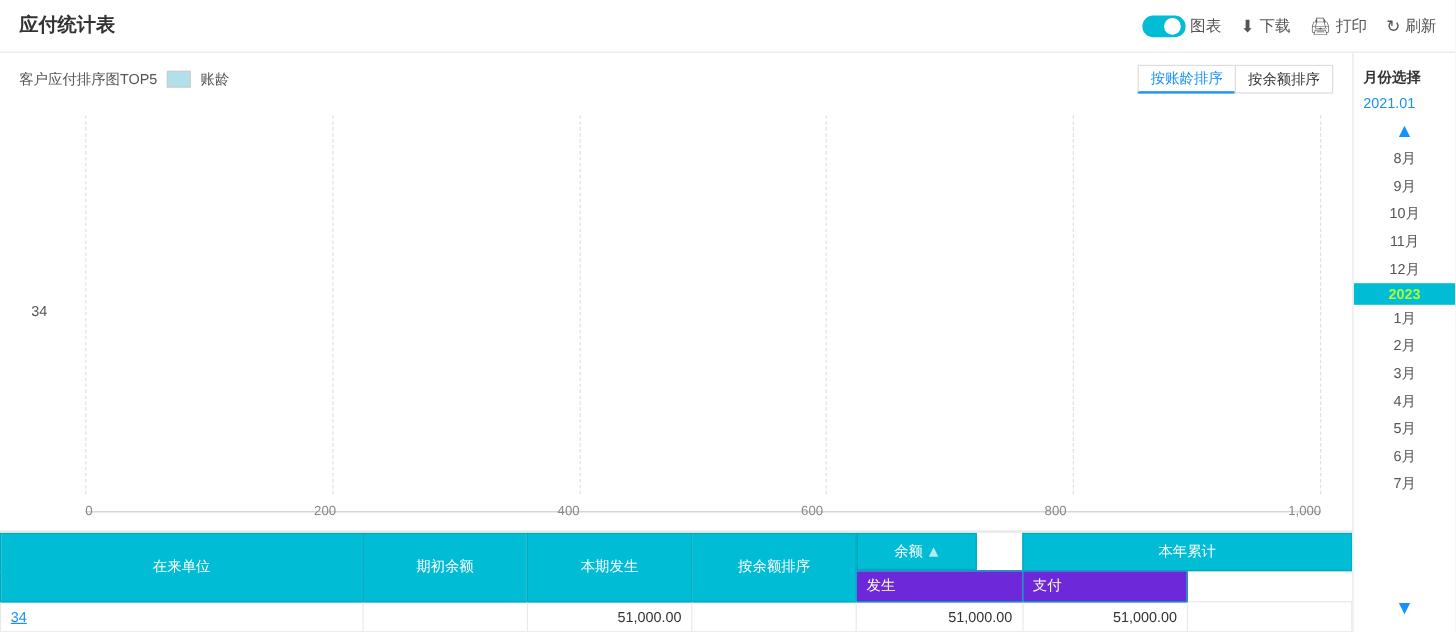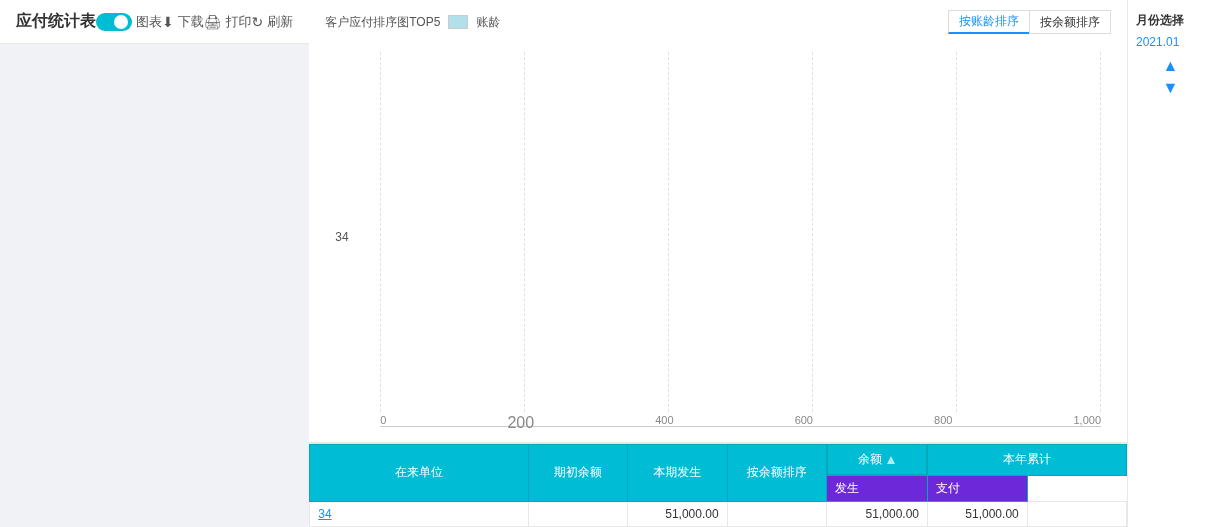--- a/index.html
+++ b/index.html
@@ -1,23 +1,23 @@
 <!DOCTYPE html>
 <html><head>
   <meta charset="utf-8">
   <style>
     * { box-sizing: border-box; margin: 0; padding: 0; font-family: 'Microsoft YaHei', Arial, sans-serif; }
     body { background: #f0f2f5; font-size: 12px; }
 
-    .app-container { display: flex; flex-direction: row; height: 527px; width: 1213px; background: #f0f2f5; }
+    .app-container { display: flex; flex-direction: column; height: 527px; width: 1213px; background: #f0f2f5; }
 
     
     .header { display: flex; align-items: center; justify-content: space-between; padding: 8px 16px; background: #fff; border-bottom: 1px solid #e8e8e8; height: 44px; }
     .header-title { font-size: 16px; font-weight: bold; color: #333; }
-    .header-actions { display: flex; align-items: center; gap: 0; }
+    .header-actions { display: flex; align-items: center; gap: 16px; }
     .header-action-item { display: flex; align-items: center; gap: 4px; cursor: pointer; color: #555; font-size: 13px; }
 
     
     .toggle-switch { position: relative; display: inline-block; width: 36px; height: 18px; }
     .toggle-switch input { opacity: 0; width: 0; height: 0; }
     .slider { position: absolute; cursor: pointer; top: 0; left: 0; right: 0; bottom: 0; background: #00bcd4; border-radius: 18px; transition: .4s; }
     .slider:before { position: absolute; content: ""; height: 14px; width: 14px; left: 18px; bottom: 2px; background: white; border-radius: 50%; transition: .4s; }
 
     
     .main-content { display: flex; flex: 1; overflow: hidden; }
@@ -105,21 +105,21 @@
         </div>
 
         <div style="flex:1; position:relative; min-height: 200px;">
 
           <span style="position:absolute; left:10px; top:50%; transform:translateY(-50%) rotate(-0deg); font-size:12px; color:#555;">34</span>
 
 
           <div style="position:absolute; bottom:5px; left:55px; right:10px; border-top:1px solid #ccc;"></div>
           <div style="position:absolute; bottom:0px; left:55px; right:10px; display:flex; justify-content:space-between;">
             <span style="font-size:11px;color:#888;">0</span>
-            <span style="font-size:16px;color:#888;">200</span>
+            <span style="font-size:11px;color:#888;">200</span>
             <span style="font-size:11px;color:#888;">400</span>
             <span style="font-size:11px;color:#888;">600</span>
             <span style="font-size:11px;color:#888;">800</span>
             <span style="font-size:11px;color:#888;">1,000</span>
           </div>
 
           <div style="position:absolute; top:10px; bottom:20px; left:55px; right:10px; display:flex; justify-content:space-between; pointer-events:none;">
             <div style="border-left:1px dashed #e0e0e0; height:100%;"></div>
             <div style="border-left:1px dashed #e0e0e0; height:100%;"></div>
             <div style="border-left:1px dashed #e0e0e0; height:100%;"></div>
@@ -168,16 +168,31 @@
           </table>
         </div>
       </div>
 
     </div>
 
     <div class="right-sidebar">
       <div class="sidebar-header">月份选择</div>
       <div class="sidebar-date">2021.01</div>
       <div class="sidebar-scroll-btn">▲</div>
+      <div class="month-list">
+        <div class="month-item">8月</div>
+        <div class="month-item">9月</div>
+        <div class="month-item">10月</div>
+        <div class="month-item">11月</div>
+        <div class="month-item">12月</div>
+        <div class="month-item year-label">2023</div>
+        <div class="month-item">1月</div>
+        <div class="month-item">2月</div>
+        <div class="month-item">3月</div>
+        <div class="month-item">4月</div>
+        <div class="month-item">5月</div>
+        <div class="month-item">6月</div>
+        <div class="month-item">7月</div>
+      </div>
       <div class="sidebar-scroll-btn">▼</div>
     </div>
   </div>
 </div>
 
 </body></html>

